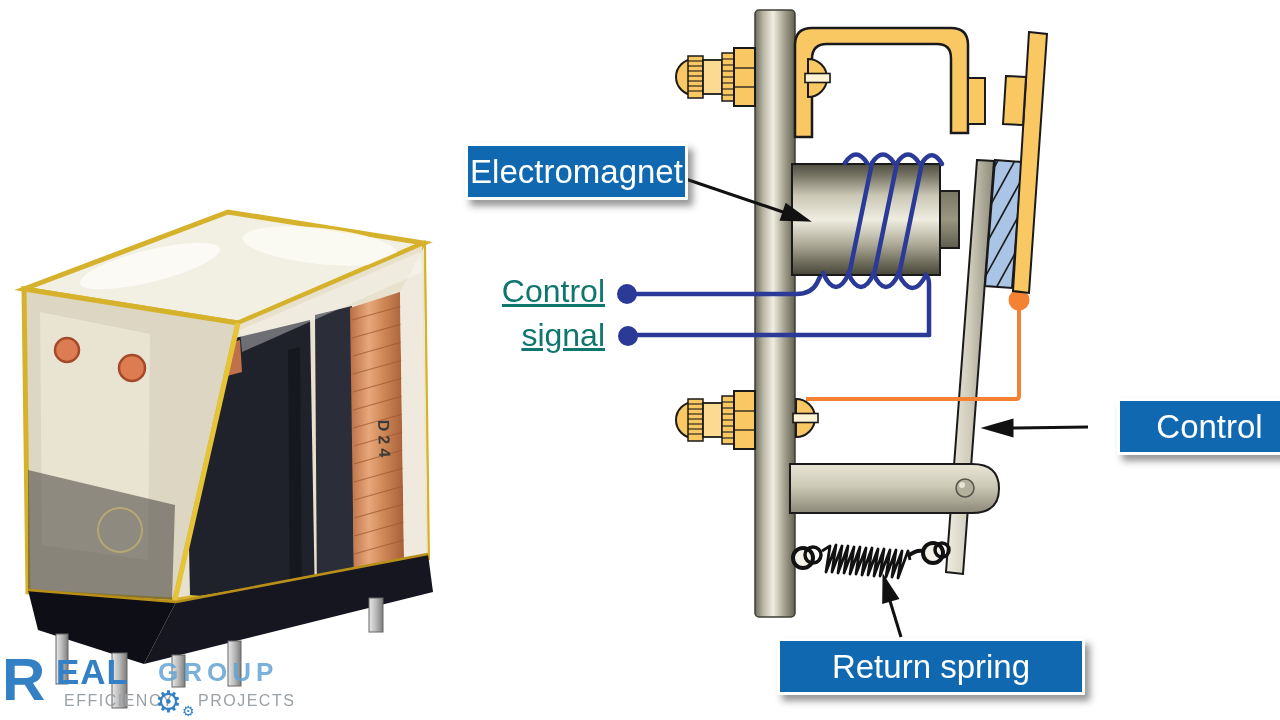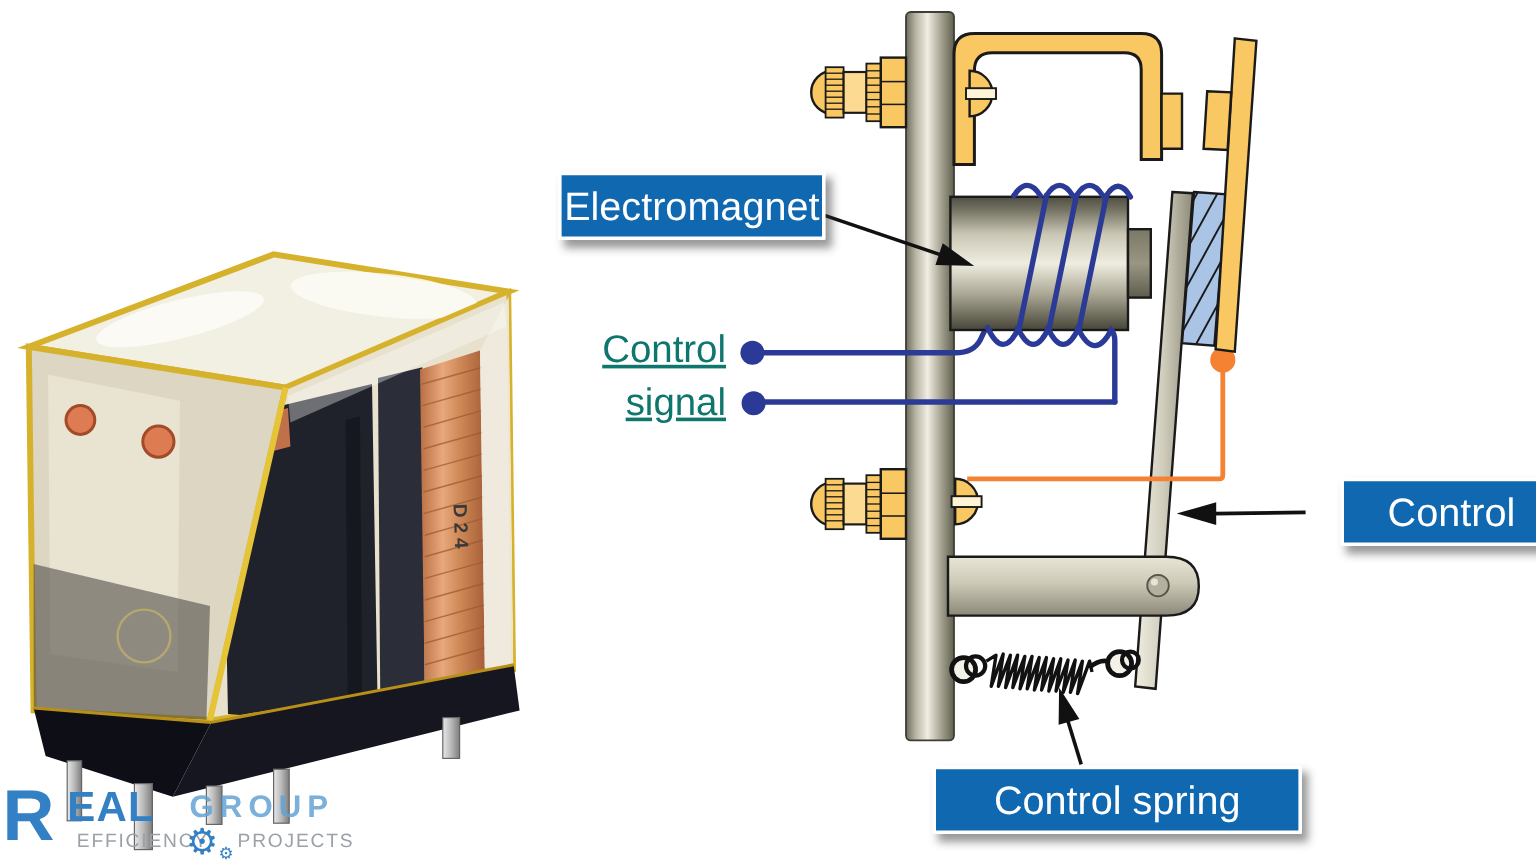--- a/index.html
+++ b/index.html
@@ -264,20 +264,20 @@
     <text x="158" y="681" font-size="26" font-weight="bold" letter-spacing="5" opacity=".85" fill="#63a3d3">GROUP</text>
     <text x="64" y="706" font-size="16" letter-spacing="1.5" fill="#9aa1a7">EFFICIENCY</text>
     <text x="155" y="712" font-size="30" font-family="DejaVu Sans, sans-serif" fill="#3381c4">⚙</text>
     <text x="182" y="716" font-size="14" font-family="DejaVu Sans, sans-serif" fill="#3381c4">⚙</text>
     <text x="198" y="706" font-size="16" letter-spacing="1.5" fill="#9aa1a7">PROJECTS</text>
   </g>
 </svg>
 
 <div class="label" style="left:440px;top:143px;width:217px;height:51px">Electromagnet</div>
 <div class="label" style="left:1092px;top:398px;width:179px;height:51px">Control</div>
-<div class="label" style="left:752px;top:638px;width:302px;height:51px">Control spring</div>
+<div class="label" style="left:752px;top:638px;width:302px;height:51px">Return spring</div>
 
 <div class="ctrl">
   <div>Control</div>
   <div>signal</div>
 </div>
 
 </div>
 
 </body></html>

